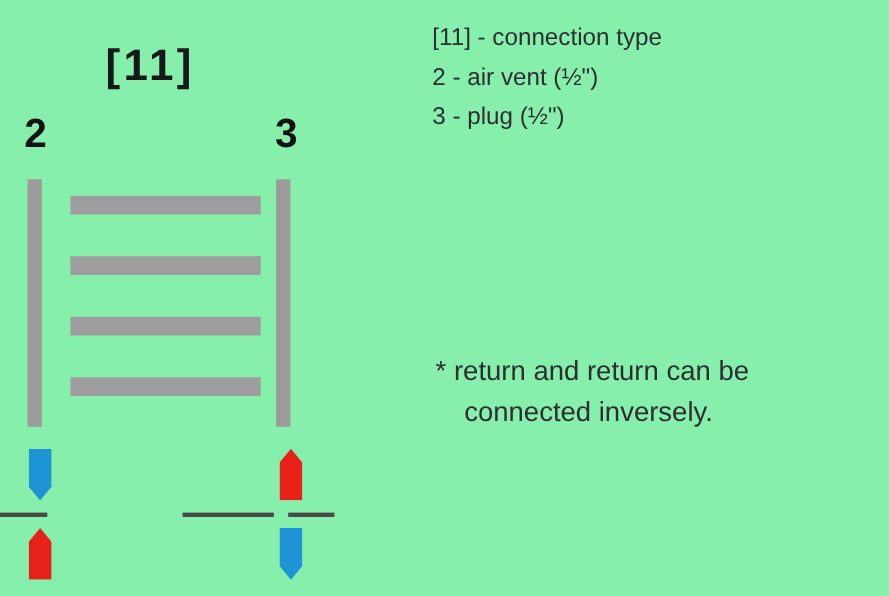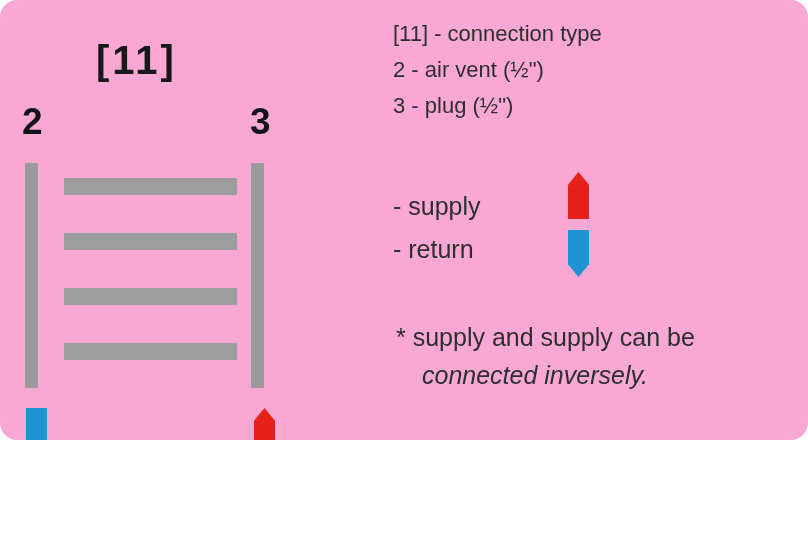--- a/index.html
+++ b/index.html
@@ -6,24 +6,23 @@
     margin: 0;
     padding: 0;
     background: #ffffff;
   }
   body {
     font-family: "Liberation Sans", sans-serif;
   }
   #page {
     position: relative;
     width: 808px;
-    height: 440px;
-    background: #f9a8d4;
+    height: 542px;
+    background: #86efac;
     overflow: hidden;
-    border-radius: 17px;
   }
 
   
   .radiator-title {
     position: absolute;
     left: 96px;
     top: 38px;
     font-size: 40px;
     font-weight: bold;
     color: #17181a;
@@ -143,21 +142,21 @@
   .footnote {
     position: absolute;
     left: 396px;
     top: 318px;
     width: 390px;
     font-size: 25px;
     color: #2d2e30;
     line-height: 38px;
     font-family: "Liberation Sans", sans-serif;
   }
-  .footnote .fn-line2 { display: block; padding-left: 26px; font-style: italic; }
+  .footnote .fn-line2 { display: block; padding-left: 26px; }
 </style>
 </head>
 <body>
 
 <div id="page">
 
   <div>
 
     <div class="radiator-title">[11]</div>
 
@@ -191,33 +190,19 @@
     <div class="pipe-line l2"></div>
     <div class="pipe-line l3"></div>
   </div>
 
   <div class="legend">
     <div class="legend-line">[11] - connection type</div>
     <div class="legend-line">2 - air vent (½")</div>
     <div class="legend-line">3 - plug (½")</div>
   </div>
 
-  <div class="key-block">
-    <div class="key-row supply">
-      <span class="key-text">- supply</span>
-      <span class="arrow up">
-          <i></i>
-        </span>
-    </div>
-    <div class="key-row return">
-      <span class="key-text">- return</span>
-      <span class="arrow down">
-          <i></i>
-        </span>
-    </div>
-  </div>
 
   <div class="footnote">
-    <span class="fn-line1">* supply and supply can be</span>
+    <span class="fn-line1">* return and return can be</span>
     <span class="fn-line2">connected inversely.</span>
   </div>
 
 </div>
 
 </body></html>

